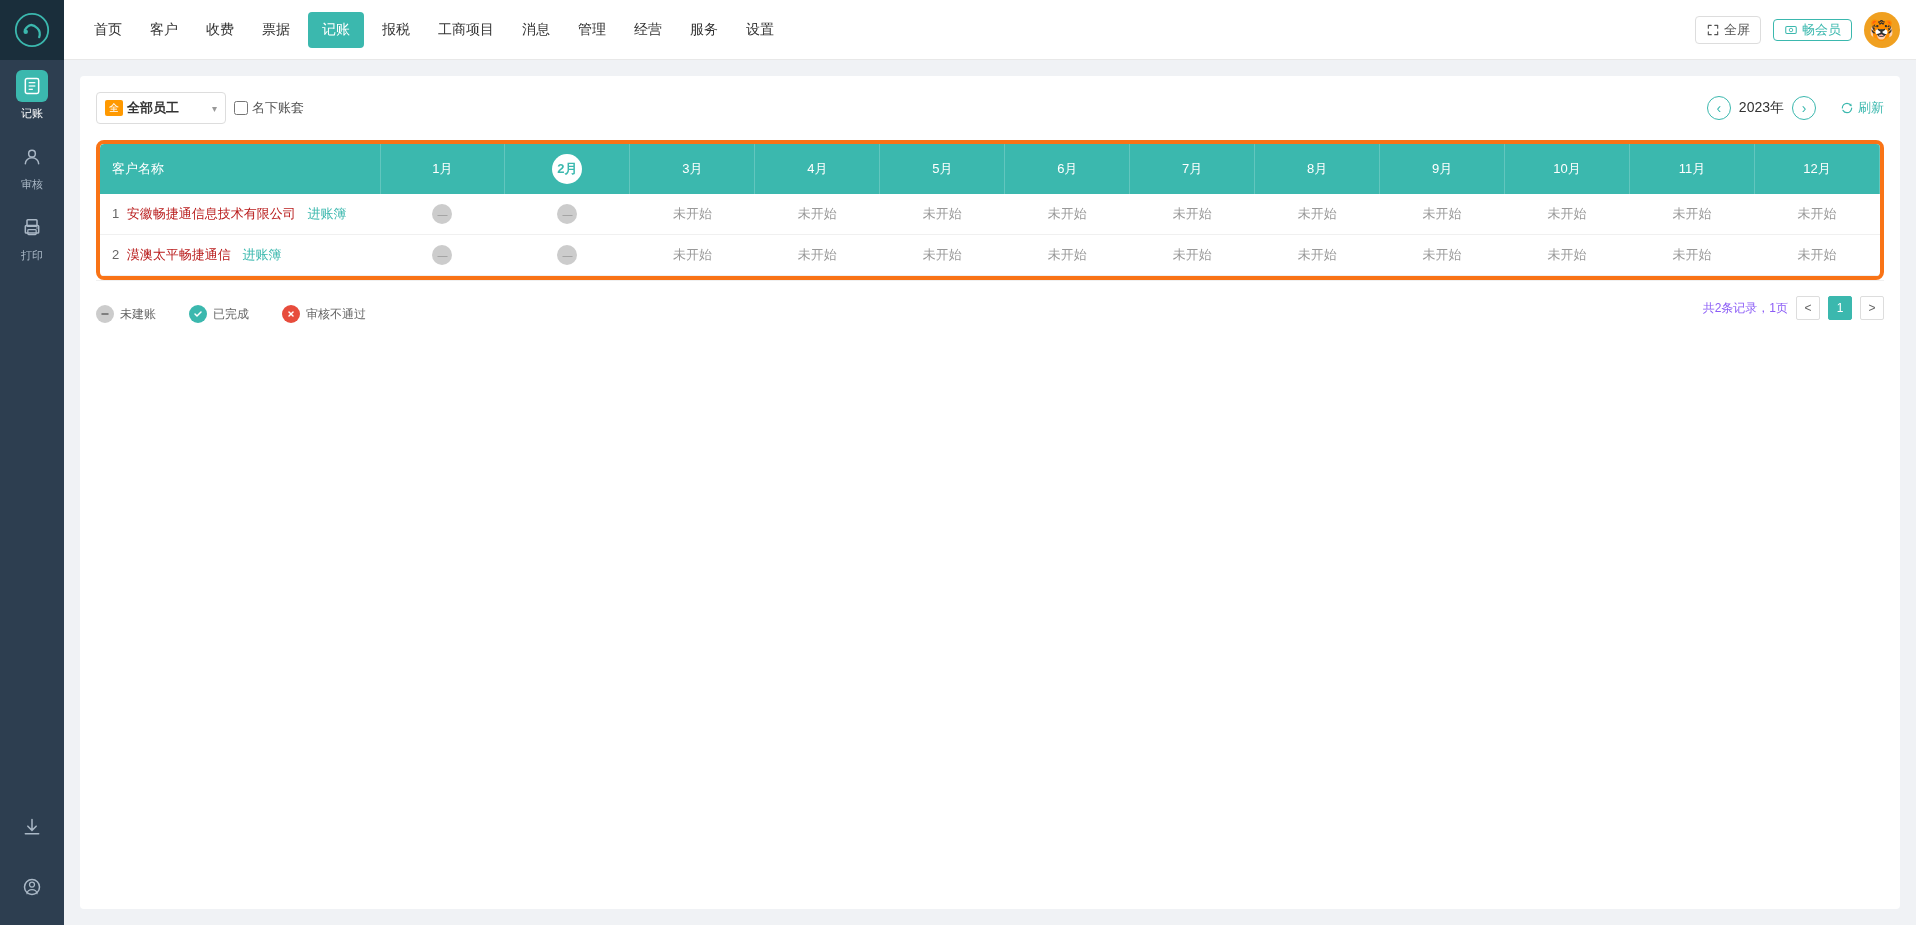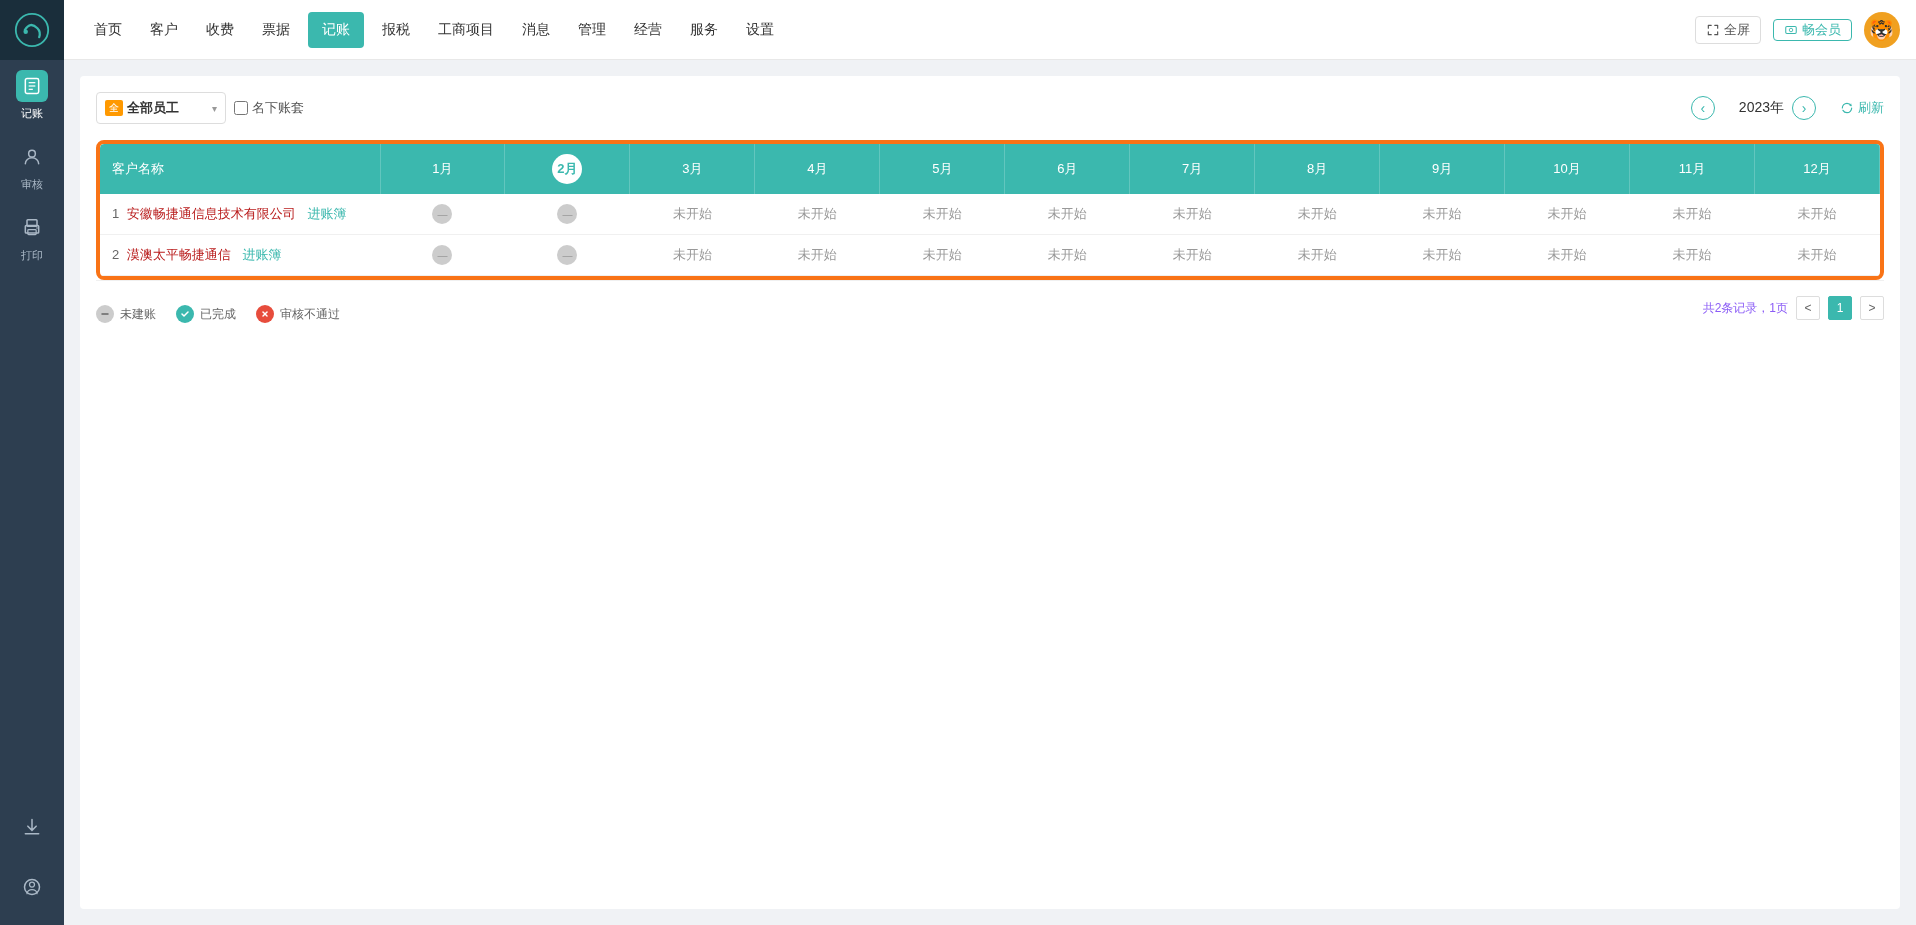--- a/index.html
+++ b/index.html
@@ -38,21 +38,21 @@
     .select-wrapper { position: relative; display: inline-flex; align-items: center; border: 1px solid #ddd; border-radius: 4px; height: 32px; padding: 0 8px; background: #fff; min-width: 130px; cursor: pointer; gap: 4px; }
     .select-wrapper .tag-icon { background: #f90; color: #fff; font-size: 10px; padding: 1px 4px; border-radius: 2px; }
     .select-wrapper .chevron { color: #999; font-size: 10px; margin-left: auto; }
     .search-input-wrap { display: flex; align-items: center; border: 1px solid #ddd; border-radius: 4px; height: 32px; overflow: hidden; background: #fff; }
     .search-input-wrap input { border: none; outline: none; padding: 0 8px; font-size: 13px; width: 200px; color: #333; }
     .search-input-wrap .search-icon-btn { padding: 0 8px; cursor: pointer; color: #888; background: #fff; border: none; height: 100%; display: flex; align-items: center; }
     .checkbox-label { display: flex; align-items: center; gap: 4px; cursor: pointer; color: #555; font-size: 13px; }
     .checkbox-label input[type=checkbox] { width: 14px; height: 14px; cursor: pointer; }
     .year-nav { display: flex; align-items: center; gap: 8px; margin-left: auto; }
     .year-arrow { width: 24px; height: 24px; border-radius: 50%; border: 1px solid #3bb8ae; color: #3bb8ae; display: flex; align-items: center; justify-content: center; cursor: pointer; font-size: 14px; }
-    .year-label { font-size: 14px; font-weight: 500; color: #333; margin-left: 16px; }
+    .year-label { font-size: 14px; font-weight: 500; color: #333; }
     .refresh-btn { display: flex; align-items: center; gap: 4px; color: #3bb8ae; cursor: pointer; font-size: 13px; margin-left: 16px; }
 
     
     .data-table { width: 100%; border-collapse: collapse; table-layout: fixed; }
     .data-table th { background: #3bb8ae; color: #fff; padding: 10px 8px; font-size: 13px; font-weight: 500; text-align: center; border-right: 1px solid rgba(255,255,255,0.2); }
     .data-table th:first-child { text-align: left; padding-left: 12px; border-radius: 4px 0 0 0; }
     .th-month-wrap { display: flex; align-items: center; justify-content: center; }
     .th-month-circle { width: 30px; height: 30px; border-radius: 50%; background: #fff; color: #3bb8ae; display: flex; align-items: center; justify-content: center; font-size: 13px; font-weight: 600; }
     .data-table td { padding: 10px 8px; font-size: 13px; text-align: center; border-bottom: 1px solid #f0f0f0; color: #999; }
     .data-table td:first-child { text-align: left; padding-left: 12px; }
@@ -62,21 +62,21 @@
     .row-name { color: #b91c1c; }
     .link-btn { color: #3bb8ae; cursor: pointer; margin-left: 8px; text-decoration: none; }
 
     
     .status-dot { display: inline-flex; align-items: center; justify-content: center; }
     .dot-gray { width: 20px; height: 20px; border-radius: 50%; background: #ccc; display: inline-flex; align-items: center; justify-content: center; }
     .dot-gray::after { content: '—'; color: #999; font-size: 10px; }
     .not-started { color: #999; }
 
     
-    .footer-legend { display: flex; align-items: flex-start; gap: 20px; margin-top: 12px; }
+    .footer-legend { display: flex; align-items: flex-start; gap: 33px; margin-top: 12px; }
     .legend-item { display: flex; align-items: center; gap: 6px; font-size: 12px; color: #666; }
     .legend-dot { width: 18px; height: 18px; border-radius: 50%; display: inline-flex; align-items: center; justify-content: center; }
     .legend-dot.gray { background: #ccc; }
     .legend-dot.teal { background: #3bb8ae; }
     .legend-dot.red { background: #e74c3c; }
 
     
     .pagination { display: flex; align-items: center; gap: 6px; margin-left: auto; font-size: 12px; color: #666; }
     .page-info { color: #8b5cf6; font-size: 12px; }
     .page-btn { width: 24px; height: 24px; display: flex; align-items: center; justify-content: center; border: 1px solid #ddd; border-radius: 2px; cursor: pointer; color: #666; font-size: 12px; }

